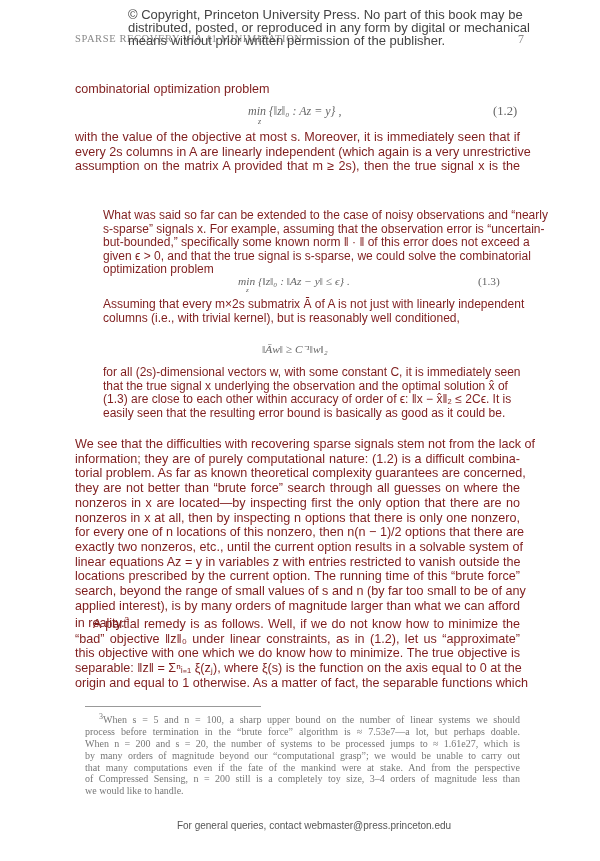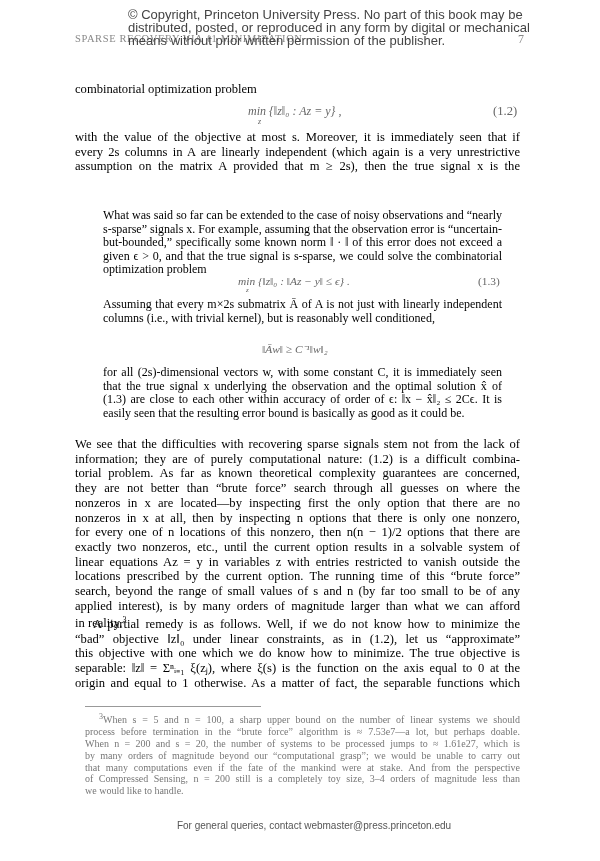--- a/index.html
+++ b/index.html
@@ -5,22 +5,22 @@
   html, body { margin: 0; padding: 0; background: #ffffff; }
   body { width: 600px; height: 861px; position: relative; overflow: hidden;
          font-family: "DejaVu Serif", "Liberation Serif", serif; color: #555; }
   .abs { position: absolute; }
   .copyright { left: 128px; top: 8px; width: 340px; font-family: "Liberation Sans", "DejaVu Sans", sans-serif;
                font-size: 13px; line-height: 13px; color: #444; z-index: 3; }
   .copyright div { white-space: nowrap; }
   .running-head { left: 75px; top: 33px; font-family: "Liberation Serif", serif; font-size: 10.5px;
                   letter-spacing: 0.6px; color: #888; z-index: 1; }
   .page-number { left: 518px; top: 32px; font-family: "Liberation Serif", serif; font-size: 12px; color: #888; }
-  .body-text { font-family: Liberation Serif, serif; font-size: 12.6px; line-height: 14.7px;
-               color: #000000; text-align: justify; text-align-last: left; }
+  .body-text { font-family: Liberation Sans, sans-serif; font-size: 12.6px; line-height: 14.7px;
+               color: #7f1d1d; text-align: justify; text-align-last: left; }
   .line { white-space: nowrap; text-align: justify; text-align-last: justify; display: block; }
   .line.last { text-align-last: left; }
   .main { left: 75px; width: 445px; }
   .quote { left: 103px; width: 399px; font-size: 12px; line-height: 13.5px; }
   .eq { font-family: "Liberation Serif", serif; font-style: italic; color: #666; font-size: 12px; }
   .eq-num { position: absolute; font-family: "Liberation Serif", serif; font-size: 12.6px; color: #666; }
   .rule { left: 85px; top: 706px; width: 176px; height: 1px; background: #999; }
   .footnote { left: 85px; width: 435px; font-family: "Liberation Serif", serif; font-size: 10px;
               line-height: 11.8px; color: #777; }
   .footer { left: 14px; width: 600px; top: 820px; text-align: center; font-family: "Liberation Sans", sans-serif;

